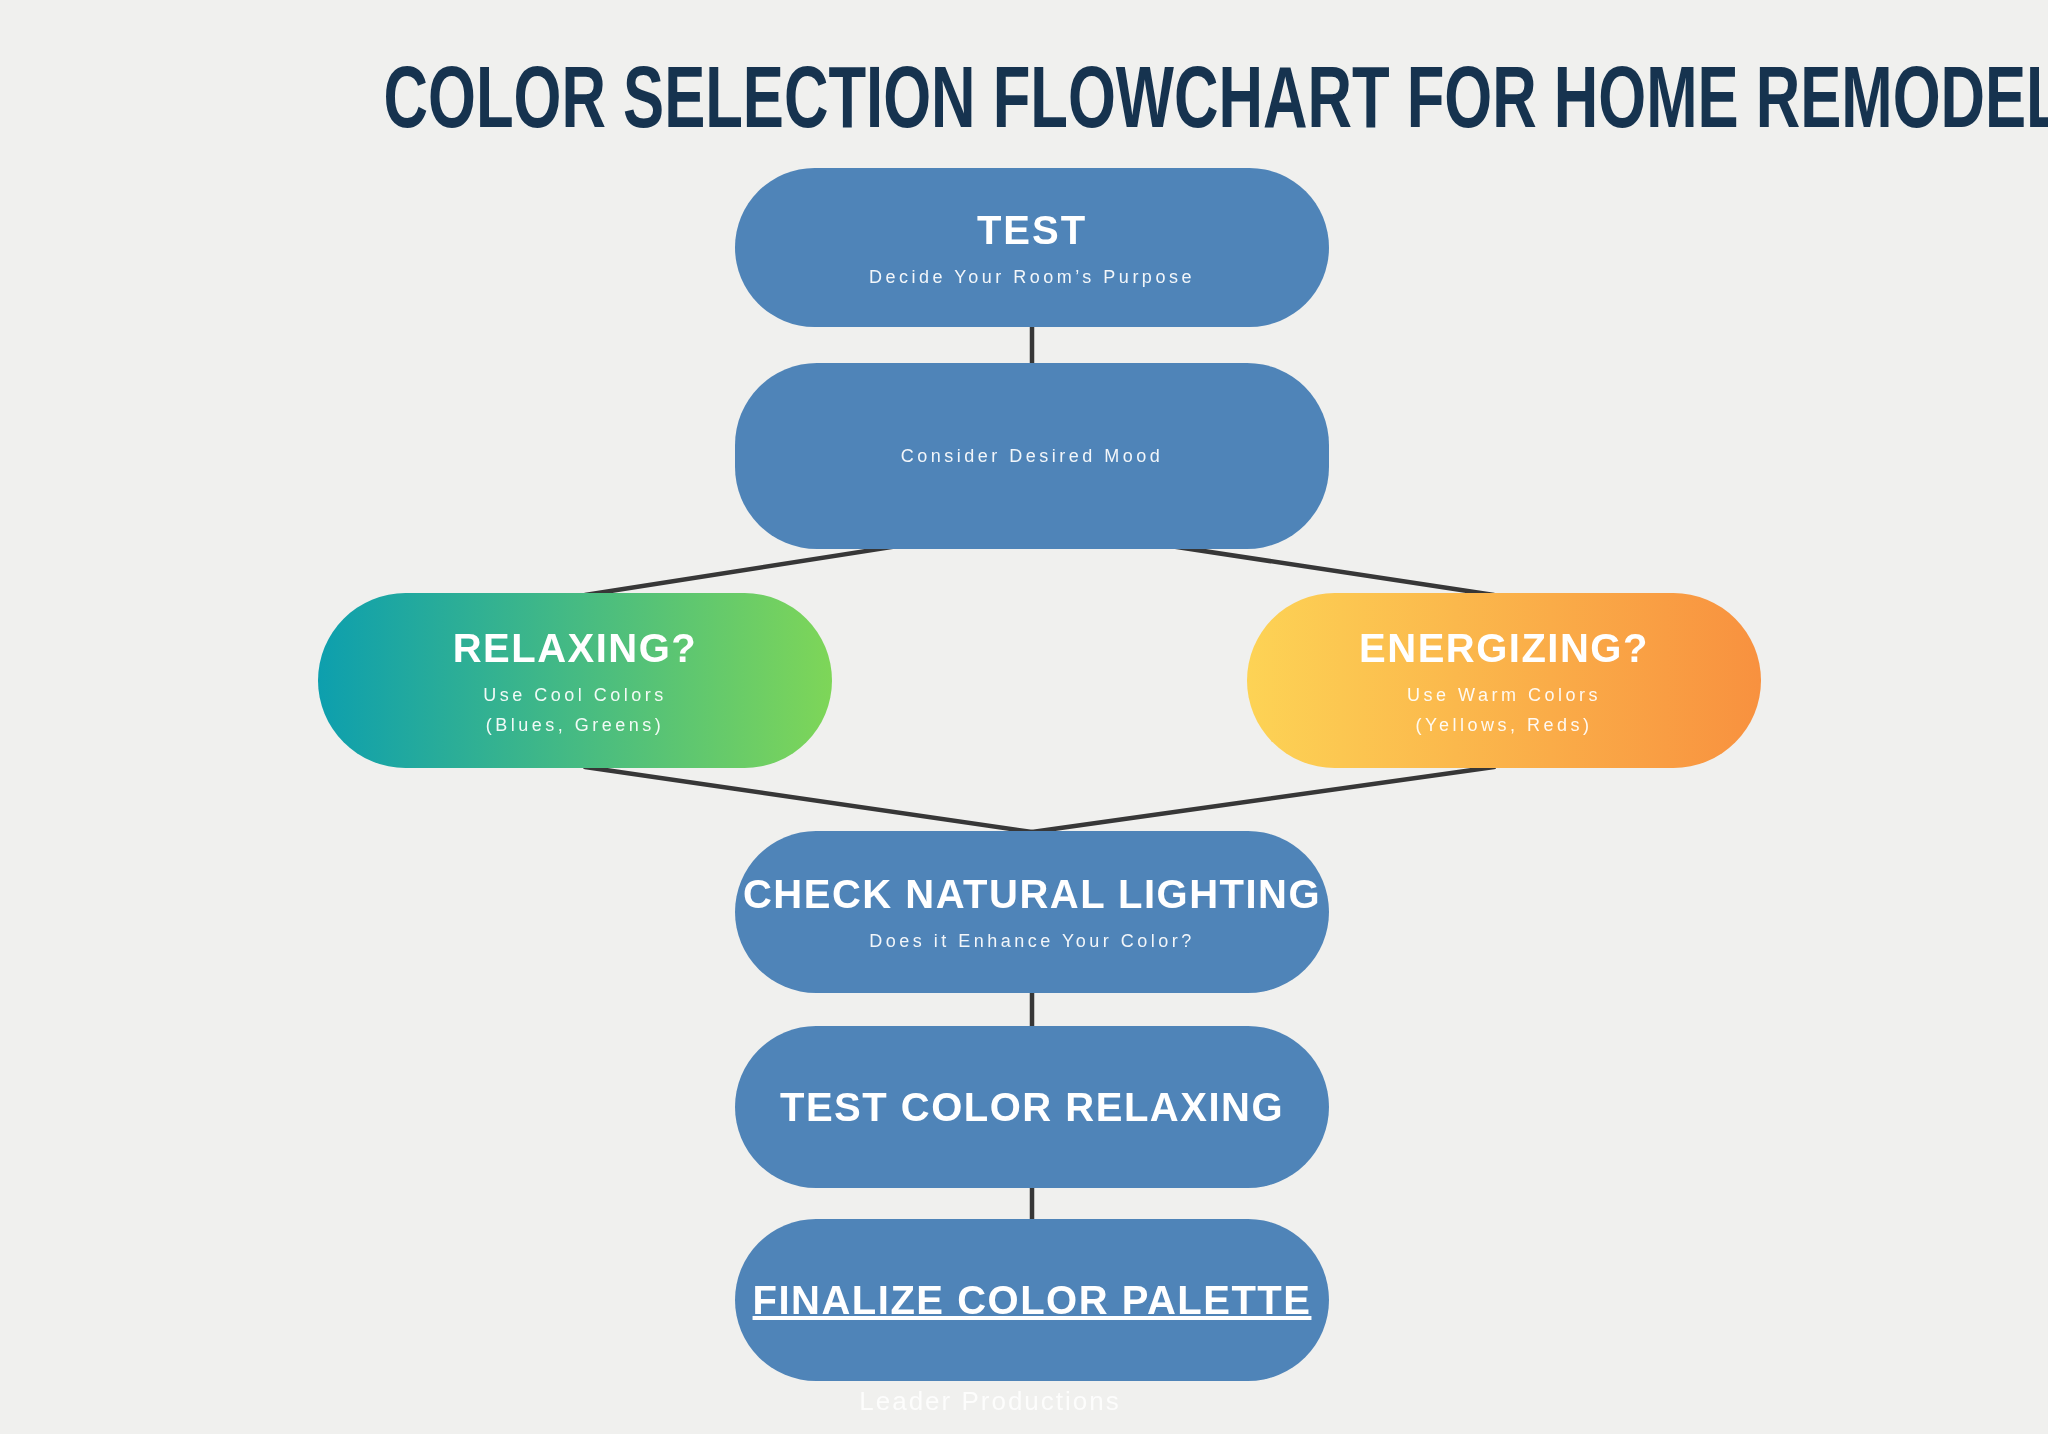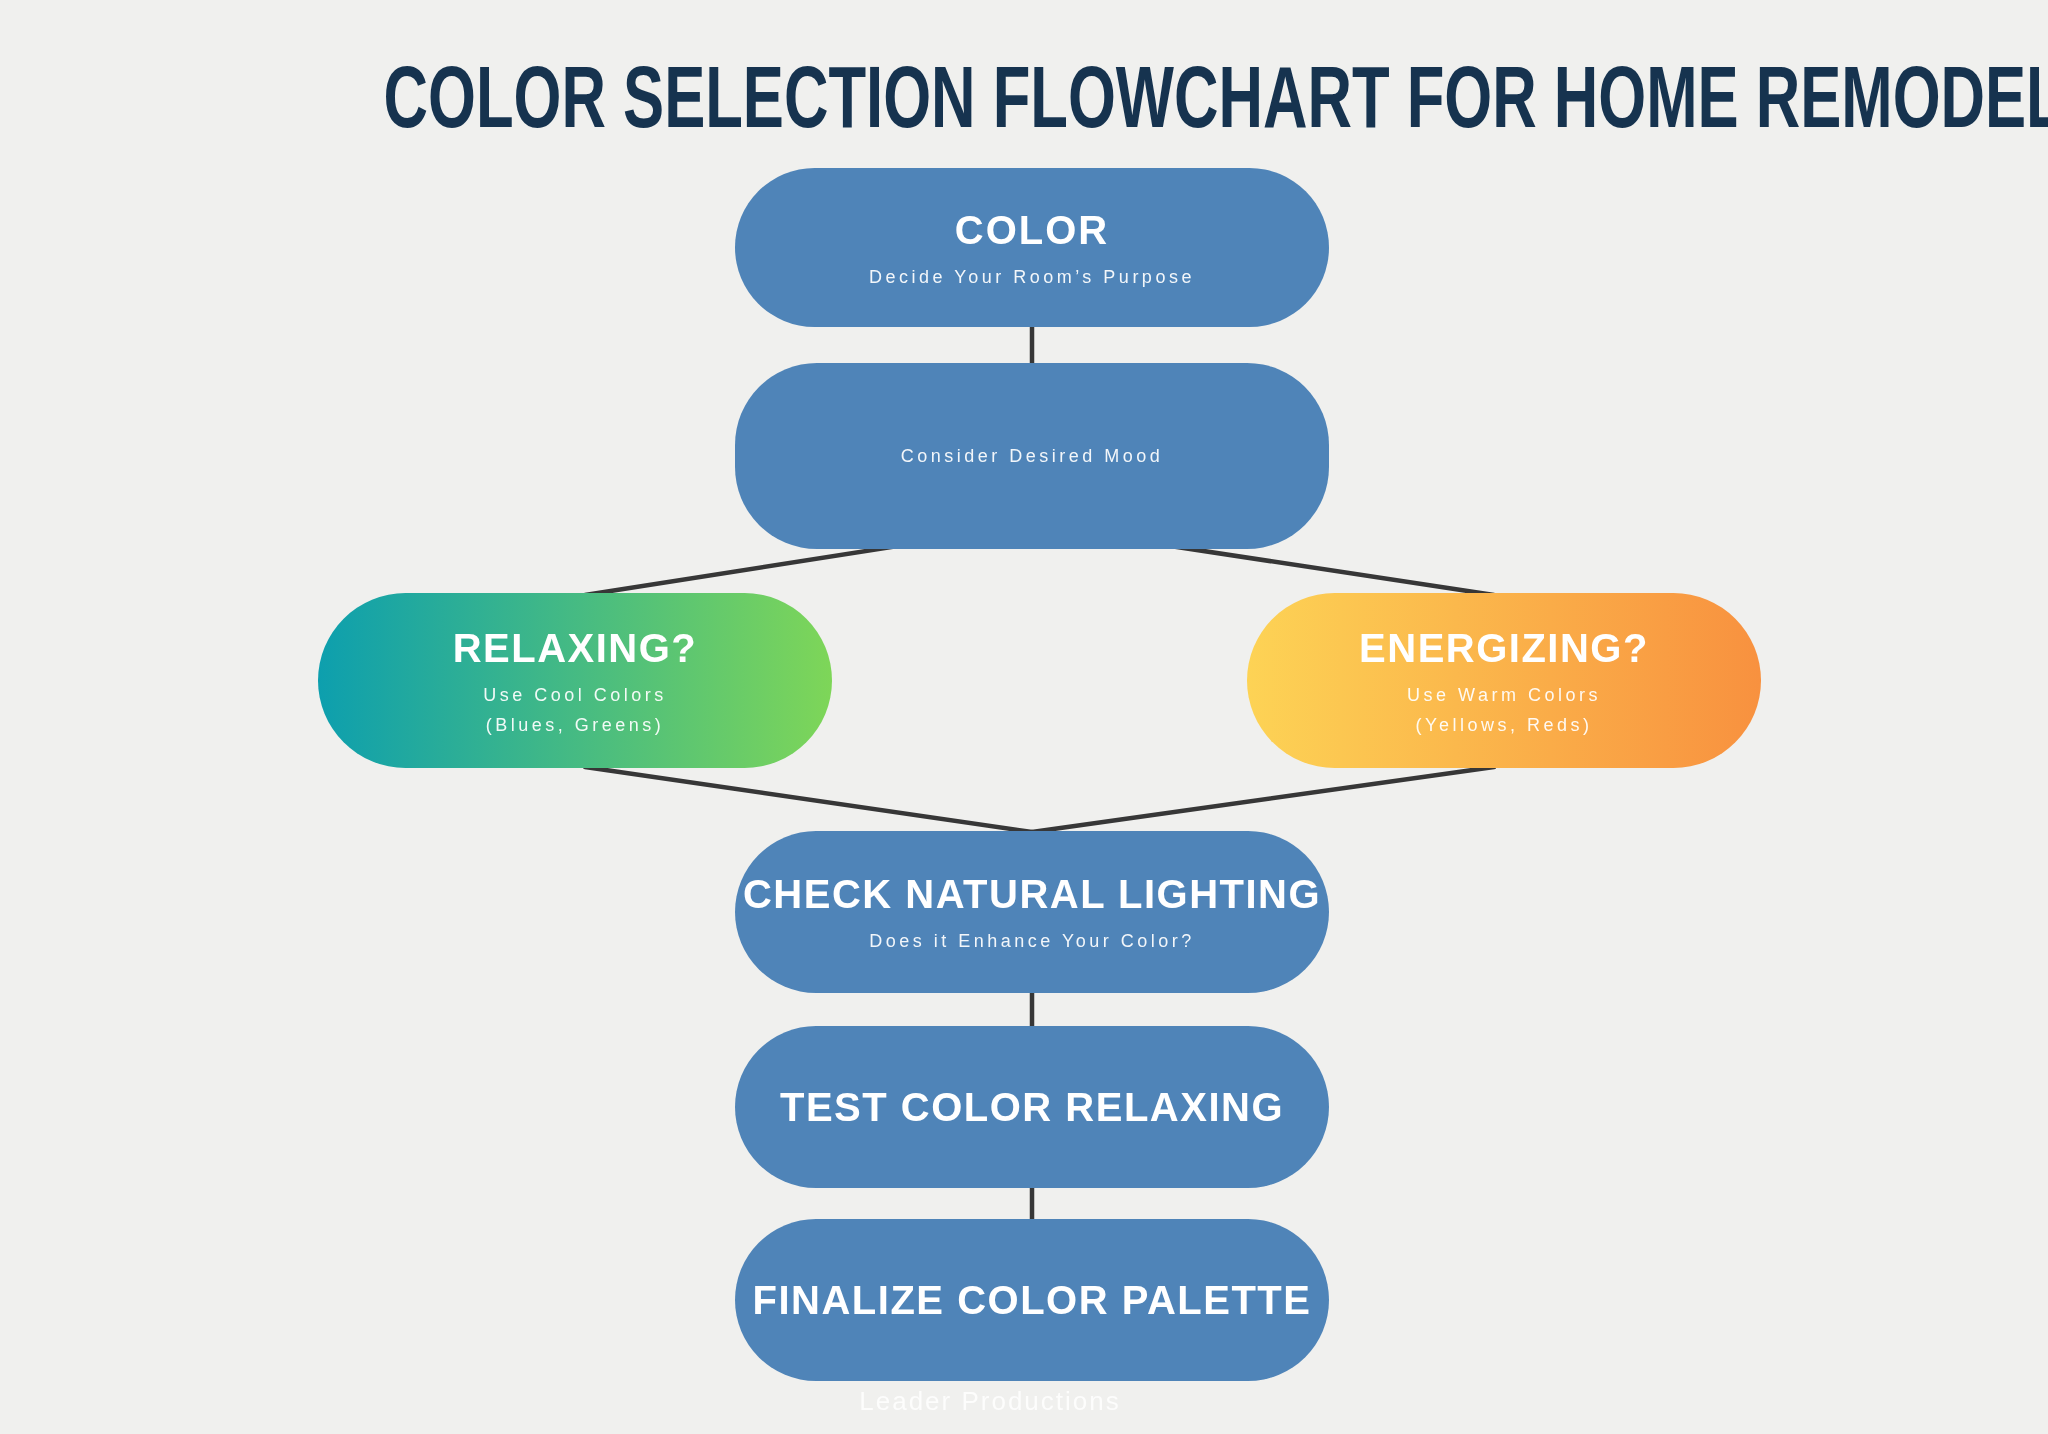--- a/index.html
+++ b/index.html
@@ -82,21 +82,21 @@
     background: linear-gradient(90deg, #FDD355 0%, #F8913F 100%);
     border-radius: 88px;
   }
   .node.start    { top: 168px;  height: 159px; }
   .node.mood     { top: 363px;  height: 186px; }
   .node.branch   { top: 593px;  width: 514px; height: 175px; }
   .node.relaxing   { left: 318px; }
   .node.energizing { left: 1247px; }
   .node.lighting { top: 831px;  height: 162px; }
   .node.swatches { top: 1026px; height: 162px; }
-  .node.finalize { top: 1219px; height: 162px; }
+  .node.finalize { top: 1219px; height: 162px; text-decoration: underline; }
   .footer {
     position: absolute;
     left: 690px;
     top: 1386px;
     width: 600px;
     text-align: center;
     font-size: 26px;
     letter-spacing: 2px;
     color: rgba(255,255,255,0.82);
     white-space: nowrap;
@@ -115,21 +115,21 @@
     <line x1="1032" y1="327" x2="1032" y2="364" stroke-width="4.5" stroke-linecap="round" stroke="#373737"></line>
     <line x1="1032" y1="525" x2="585" y2="595" stroke-width="4.5" stroke-linecap="round" stroke="#373737"></line>
     <line x1="1032" y1="525" x2="1494" y2="595" stroke-width="4.5" stroke-linecap="round" stroke="#373737"></line>
     <line x1="585" y1="767" x2="1032" y2="832" stroke-width="4.5" stroke-linecap="round" stroke="#373737"></line>
     <line x1="1494" y1="767" x2="1032" y2="832" stroke-width="4.5" stroke-linecap="round" stroke="#373737"></line>
     <line x1="1032" y1="993" x2="1032" y2="1027" stroke-width="4.5" stroke-linecap="round" stroke="#373737"></line>
     <line x1="1032" y1="1188" x2="1032" y2="1220" stroke-width="4.5" stroke-linecap="round" stroke="#373737"></line>
   </svg>
 
   <div class="node blue start">
-    <div class="heading big">COLOR</div>
+    <div class="heading big">TEST</div>
     <div class="sub">Decide Your Room’s Purpose</div>
   </div>
 
   <div class="node blue mood">
     <div class="sub">Consider Desired Mood</div>
   </div>
 
   <div class="node branch cool relaxing">
     <div class="heading">RELAXING?</div>
     <div class="sub">Use Cool Colors</div>

